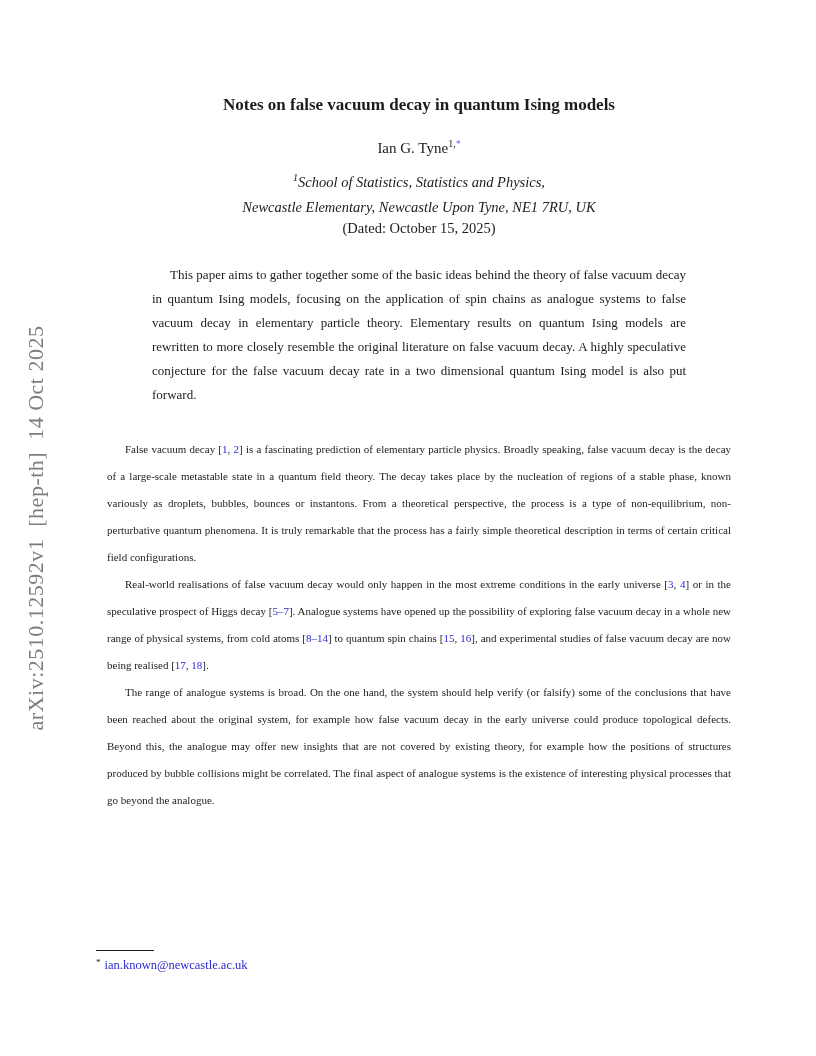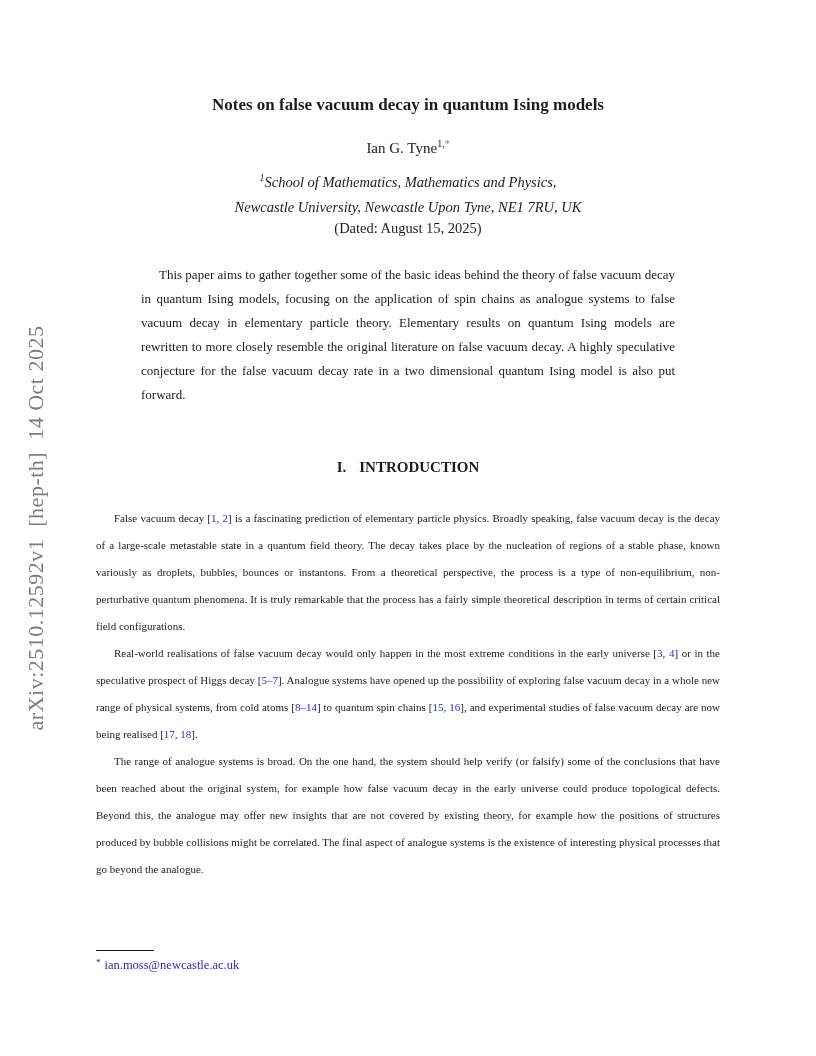--- a/index.html
+++ b/index.html
@@ -22,21 +22,21 @@
     top: 528px;
     left: 36px;
     transform: translate(-50%, -50%) rotate(-90deg);
     white-space: pre;
     font-size: 22px;
     letter-spacing: 0.5px;
     color: var(--watermark, #7d7d7d);
   }
   .content {
     position: absolute;
-    left: 96px;
+    left: 107px;
     top: 0;
     width: 624px;
   }
   .title {
     margin: 0;
     padding-top: 94px;
     text-align: center;
     font-size: 17px;
     font-weight: bold;
     line-height: 1.25;
@@ -119,36 +119,35 @@
 
   <div class="watermark">arXiv:2510.12592v1  [hep-th]  14 Oct 2025</div>
 
   <div class="content">
 
     <h1 class="title">Notes on false vacuum decay in quantum Ising models</h1>
 
     <div class="author-line"><span>Ian G. Tyne</span><sup><span>1,</span><span class="author-marker">*</span></sup></div>
 
     <div class="affiliation">
-      <div><sup>1</sup><span>School of Mathematics, Mathematics and Physics,</span></div>
-      <div>Newcastle University, Newcastle Upon Tyne, NE1 7RU, UK</div>
+      <div><sup>1</sup><span>School of Statistics, Statistics and Physics,</span></div>
+      <div>Newcastle Elementary, Newcastle Upon Tyne, NE1 7RU, UK</div>
     </div>
 
-    <div class="date-line">(Dated: August 15, 2025)</div>
+    <div class="date-line">(Dated: October 15, 2025)</div>
 
     <div class="abstract">This paper aims to gather together some of the basic ideas behind the theory of false vacuum decay in quantum Ising models, focusing on the application of spin chains as analogue systems to false vacuum decay in elementary particle theory. Elementary results on quantum Ising models are rewritten to more closely resemble the original literature on false vacuum decay. A highly speculative conjecture for the false vacuum decay rate in a two dimensional quantum Ising model is also put forward.</div>
 
-    <div class="section-heading"><span class="section-number">I.</span><span>INTRODUCTION</span></div>
 
     <div class="body-text">
       <p>False vacuum decay [<span class="cite">1</span>, <span class="cite">2</span>] is a fascinating prediction of elementary particle physics.  Broadly speaking, false vacuum decay is the decay of a large-scale metastable state in a quantum field theory.  The decay takes place by the nucleation of regions of a stable phase, known variously as droplets, bubbles, bounces or instantons.  From a theoretical perspective, the process is a type of non-equilibrium, non-perturbative quantum phenomena.  It is truly remarkable that the process has a fairly simple theoretical description in terms of certain critical field configurations.</p>
       <p>Real-world realisations of false vacuum decay would only happen in the most extreme conditions in the early universe [<span class="cite">3</span>, <span class="cite">4</span>] or in the speculative prospect of Higgs decay [<span class="cite">5–7</span>].  Analogue systems have opened up the possibility of exploring false vacuum decay in a whole new range of physical systems, from cold atoms [<span class="cite">8–14</span>] to quantum spin chains [<span class="cite">15</span>, <span class="cite">16</span>], and experimental studies of false vacuum decay are now being realised [<span class="cite">17</span>, <span class="cite">18</span>].</p>
       <p>The range of analogue systems is broad.  On the one hand, the system should help verify (or falsify) some of the conclusions that have been reached about the original system, for example how false vacuum decay in the early universe could produce topological defects.  Beyond this, the analogue may offer new insights that are not covered by existing theory, for example how the positions of structures produced by bubble collisions might be correlated.  The final aspect of analogue systems is the existence of interesting physical processes that go beyond the analogue.</p>
     </div>
 
   </div>
 
   <div class="footnote">
     <hr class="footnote-rule">
-    <span class="footnote-marker">*</span><span class="email-link">ian.moss@newcastle.ac.uk</span>
+    <span class="footnote-marker">*</span><span class="email-link">ian.known@newcastle.ac.uk</span>
   </div>
 
 </div>
 
 </body></html>

